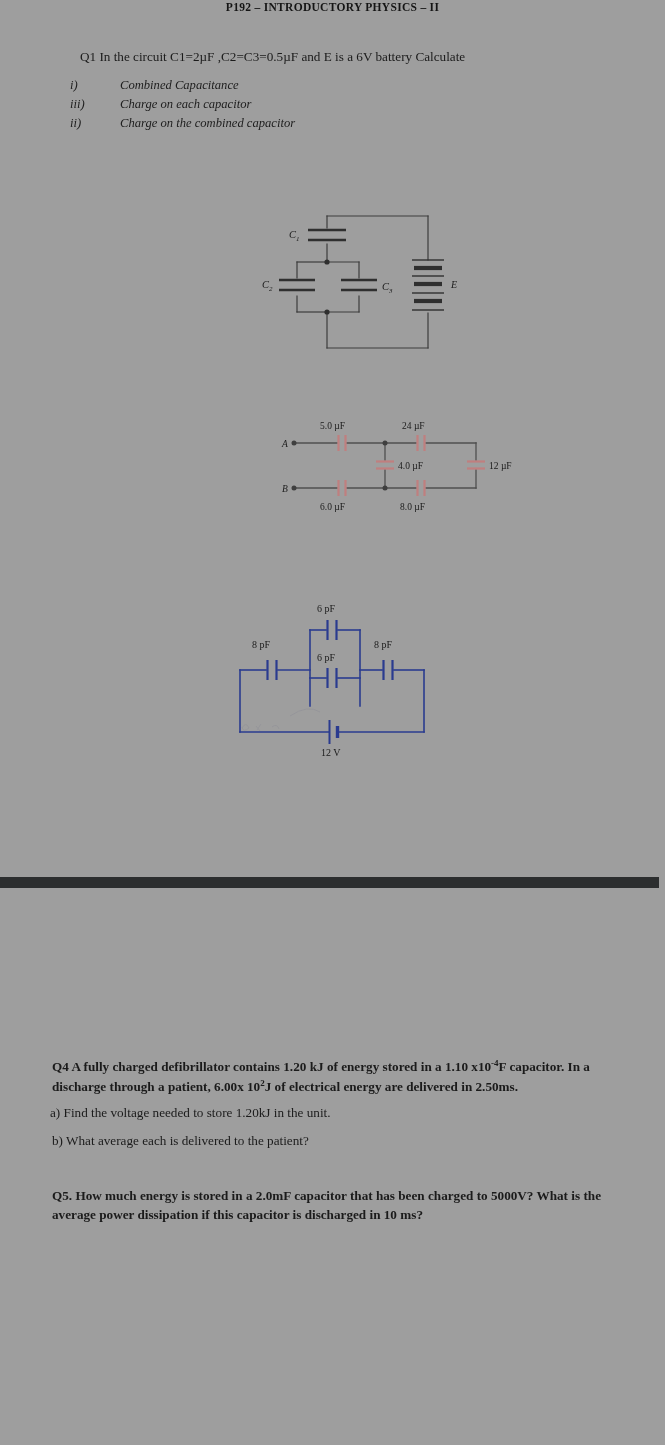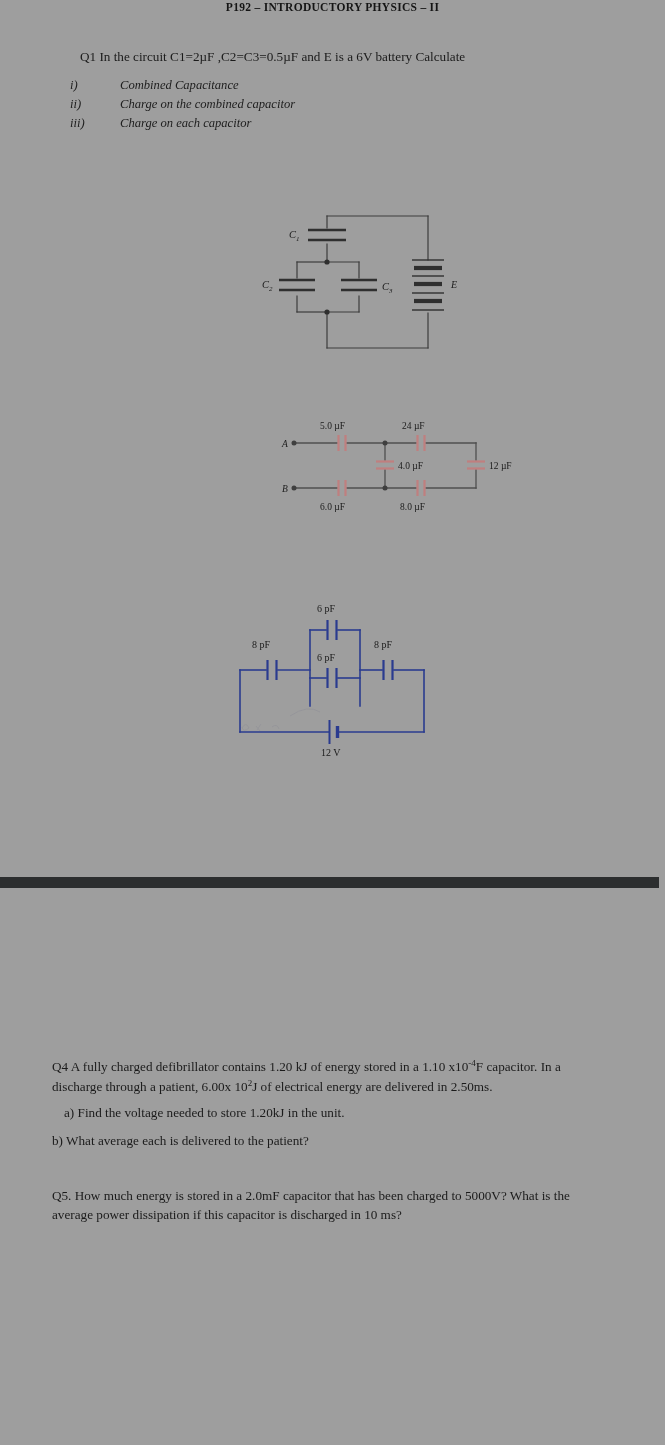--- a/index.html
+++ b/index.html
@@ -36,20 +36,21 @@
     font-size: 13.2px;
     line-height: 1.38;
     color: #1b1b1b;
     white-space: nowrap;
   }
   .qpara {
     position: absolute;
     font-size: 13.2px;
     line-height: 1.45;
     color: #1b1b1b;
+    font-weight: bold;
   }
   .sub-list {
     position: absolute;
     left: 70px;
     font-size: 12.6px;
     line-height: 1.5;
     font-style: italic;
   }
   .sub-list .row { display: block; }
   .sub-list .rn {
@@ -87,24 +88,24 @@
 
   <div class="doc-header">P192 – INTRODUCTORY PHYSICS – II</div>
 
   <div class="qtext" style="top:48px; left:64px;margin-left:16px;">Q1  In the circuit C1=2µF ,C2=C3=0.5µF    and E is a 6V  battery   Calculate</div>
 
   <div class="sub-list" style="top:76px;">
     <span class="row">
       <span class="rn">i)</span><span>Combined Capacitance</span>
     </span>
     <span class="row">
-      <span class="rn">ii)</span><span>Charge on the combined capacitor</span>
+      <span class="rn">iii)</span><span>Charge on each capacitor</span>
     </span>
     <span class="row">
-      <span class="rn">iii)</span><span>Charge on each capacitor</span>
+      <span class="rn">ii)</span><span>Charge on the combined capacitor</span>
     </span>
   </div>
 
   <div class="circuit" style="top:200px; left:232px;">
     <svg width="250" height="160" viewBox="0 0 250 160">
       <g stroke="#3c3c3c" stroke-width="1.2" fill="none" stroke-linecap="square">
 
         <path d="M95 16 L196 16"></path>
         <path d="M196 16 L196 60"></path>
 
@@ -281,21 +282,21 @@
     </svg>
   </div>
 
   <div class="scan-band" style="top:877px; height:11px;"></div>
 
   <div class="qpara" style="top:1057px; left:52px; width:560px;">
     <span>Q4  A fully charged defibrillator contains 1.20 kJ of energy stored in a  1.10 x10</span><sup>-4</sup><span>F capacitor.</span>
     <span>In a discharge through a patient, 6.00x 10</span><sup>2</sup><span>J of electrical energy are delivered in 2.50ms.</span>
   </div>
 
-  <div class="qtext" style="top:1104px; left:64px;font-family:Liberation Serif, serif;">a) Find the voltage needed to store 1.20kJ in the unit.</div>
+  <div class="qtext" style="top:1104px; left:50px;font-family:Liberation Serif, serif;">a) Find the voltage needed to store 1.20kJ in the unit.</div>
   <div class="qtext" style="top:1132px; left:52px;">b) What average each is delivered to the patient?</div>
 
   <div class="qpara" style="top:1186px; left:52px; width:560px;">
     <span>Q5. How much energy is stored in a 2.0mF capacitor that has been charged to 5000V? What</span>
     <span>is the average power dissipation if this capacitor is discharged in 10 ms?</span>
   </div>
 
 </div>
 
 </body></html>

